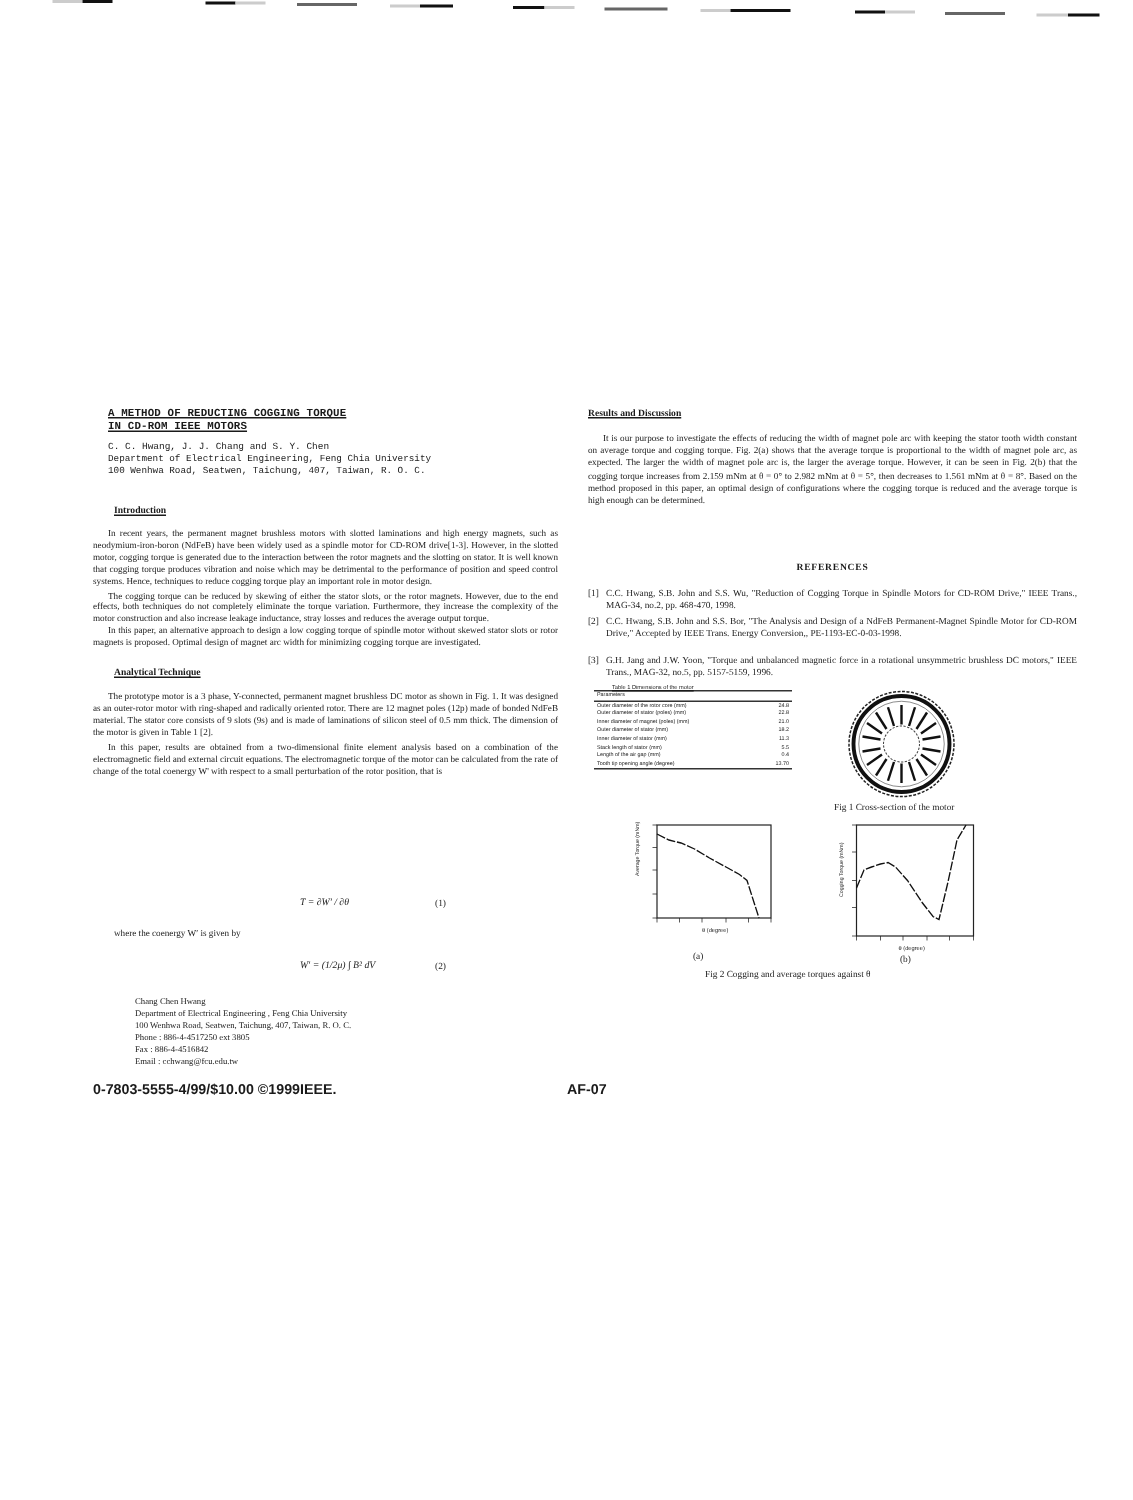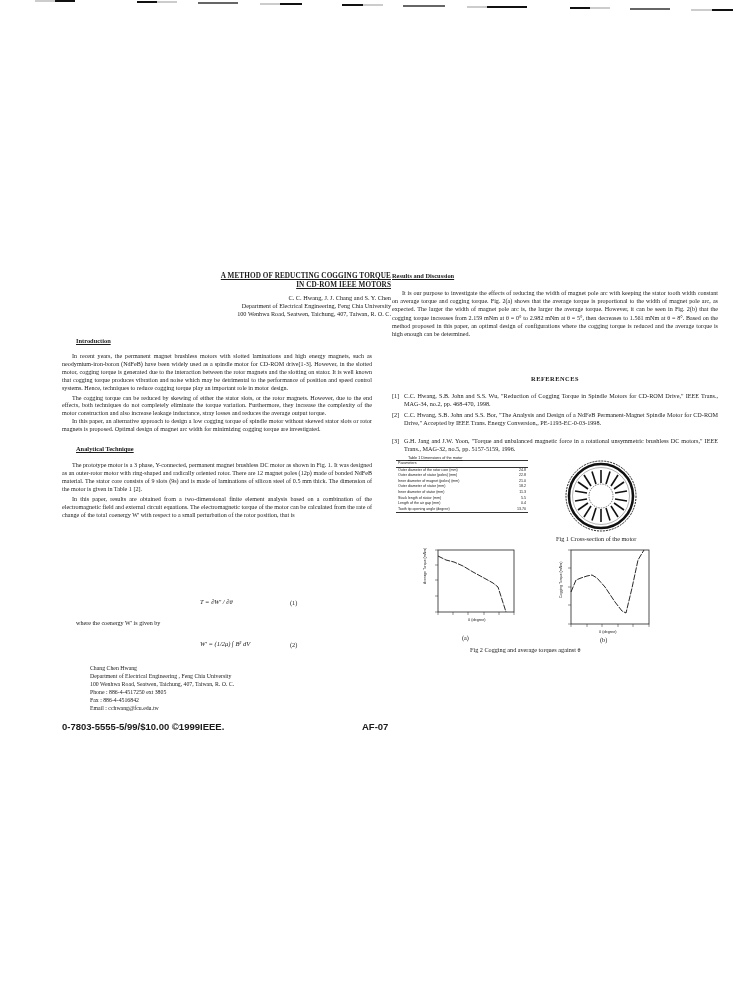--- a/index.html
+++ b/index.html
@@ -2,32 +2,32 @@
 <html><head>
 <meta charset="utf-8">
 <style>
   html, body { margin:0; padding:0; }
   body {
     width:755px; height:1000px; background:#ffffff; position:relative; overflow:hidden;
     font-family:"Liberation Serif", serif; color:#1a1a1a;
   }
   .scanmark { position:absolute; height:2px; }
   .col { position:absolute; }
-  .title-block { position:absolute; left:86px; top:272px; width:305px; text-align:right; }
+  .title-block { position:absolute; left:72px; top:272px; width:305px; text-align:left;font-family:Liberation Mono, monospace; }
   .title { font-size:7.2px; font-weight:bold; text-decoration:underline; line-height:9px; letter-spacing:0.1px; }
   .authors { font-size:6.3px; margin-top:4px; line-height:8px; }
   .affil { font-size:6.2px; line-height:8px; }
   .sec-head { font-size:6.4px; font-weight:bold; text-decoration:underline; }
   .para { font-size:6.1px; line-height:7.9px; text-align:justify; text-indent:10px; margin:0; }
   .para.noindent { text-indent:0; }
   .eq { position:absolute; font-size:6.5px; font-style:italic; }
   .eqnum { position:absolute; font-size:6.3px; }
   .contact { position:absolute; left:90px; top:664px; font-size:5.8px; line-height:8.1px; }
   .footer-left { position:absolute; left:62px; top:721px; font-family:"Liberation Sans", sans-serif; font-weight:bold; font-size:9.5px; }
-  .footer-right { position:absolute; left:362px; top:721px; font-family:"Liberation Sans", sans-serif; font-weight:bold; font-size:9.5px; }
+  .footer-right { position:absolute; left:378px; top:721px; font-family:"Liberation Sans", sans-serif; font-weight:bold; font-size:9.5px; }
   .refs-head { position:absolute; left:390px; top:375px; width:330px; text-align:center; font-size:6.4px; font-weight:bold; letter-spacing:0.5px; }
   .ref { position:absolute; left:392px; width:326px; font-size:6.2px; line-height:8px; }
   .ref .num { position:absolute; left:0; top:0; }
   .ref .txt { margin-left:12px; display:block; text-align:justify; }
   table.params { border-collapse:collapse; font-size:3.6px; line-height:5.6px; font-family:"Liberation Sans", sans-serif; }
   table.params td { padding:0 2px; }
   .tcap { font-size:3.8px; text-decoration:underline; font-family:"Liberation Sans", sans-serif; }
   .figcap { position:absolute; font-size:6.2px; }
   .sublabel { position:absolute; font-size:6.2px; }
   svg text { font-family:"Liberation Sans", sans-serif; }
@@ -84,21 +84,21 @@
 
 <div class="contact">
   <div>Chang Chen Hwang</div>
   <div>Department of Electrical Engineering , Feng Chia University</div>
   <div>100 Wenhwa Road, Seatwen, Taichung, 407, Taiwan, R. O. C.</div>
   <div>Phone : 886-4-4517250 ext 3805</div>
   <div>Fax : 886-4-4516842</div>
   <div>Email : cchwang@fcu.edu.tw</div>
 </div>
 
-<div class="footer-left">0-7803-5555-5/99/$10.00 ©1999IEEE.</div>
+<div class="footer-left">0-7803-5555-4/99/$10.00 ©1999IEEE.</div>
 <div class="footer-right">AF-07</div>
 
 <div class="col" style="left:392px;top:272px;width:326px;">
   <div class="sec-head">Results and Discussion</div>
   <div style="height:10px"></div>
   <p class="para" style="font-size:6.1px;line-height:8.2px;">It is our purpose to investigate the effects of reducing the width of magnet pole arc with keeping the stator tooth width constant on average torque and cogging torque. Fig. 2(a) shows that the average torque is proportional to the width of magnet pole arc, as expected. The larger the width of magnet pole arc is, the larger the average torque. However, it can be seen in Fig. 2(b) that the cogging torque increases from 2.159 mNm at θ = 0° to 2.982 mNm at θ = 5°, then decreases to 1.561 mNm at θ = 8°. Based on the method proposed in this paper, an optimal design of configurations where the cogging torque is reduced and the average torque is high enough can be determined.</p>
 </div>
 
 <div class="refs-head">REFERENCES</div>
 <div class="ref" style="top:392px;">

